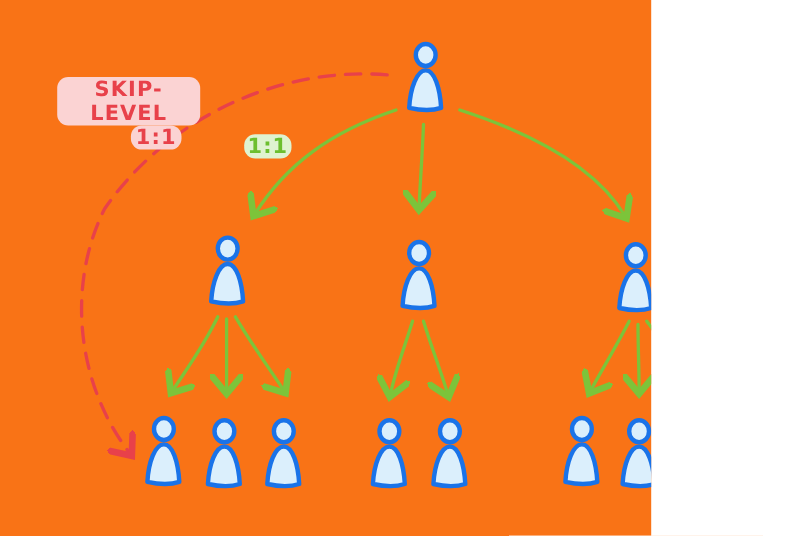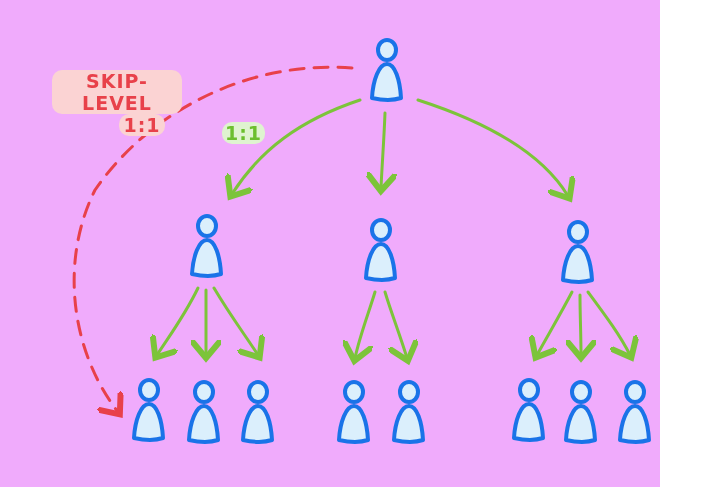--- a/index.html
+++ b/index.html
@@ -1,16 +1,16 @@
 <!DOCTYPE html>
 <html><head>
 <meta charset="utf-8">
 <style>
   html, body { margin:0; padding:0; background:#ffffff; }
-  #canvas { position:relative; width:660px; height:487px; overflow:hidden; background:#f0abfc; }
+  #canvas { position:relative; width:592px; height:487px; overflow:hidden; background:#f97316; }
   svg { position:absolute; left:0; top:0; }
   .lbl { position:absolute; font-family:"DejaVu Sans", sans-serif; font-weight:bold; letter-spacing:1px; }
   .skip { color:#e8414a; font-size:19px; line-height:22px; text-align:center; }
   .skip span { background:#fbd3d3; border-radius:10px; padding:0 4px; display:inline-block; }
   .one { color:#6cbf2e; font-size:19px; }
   .one span { background:#dff3d0; border-radius:10px; padding:0 3px; }
 </style>
 </head>
 <body>
 

